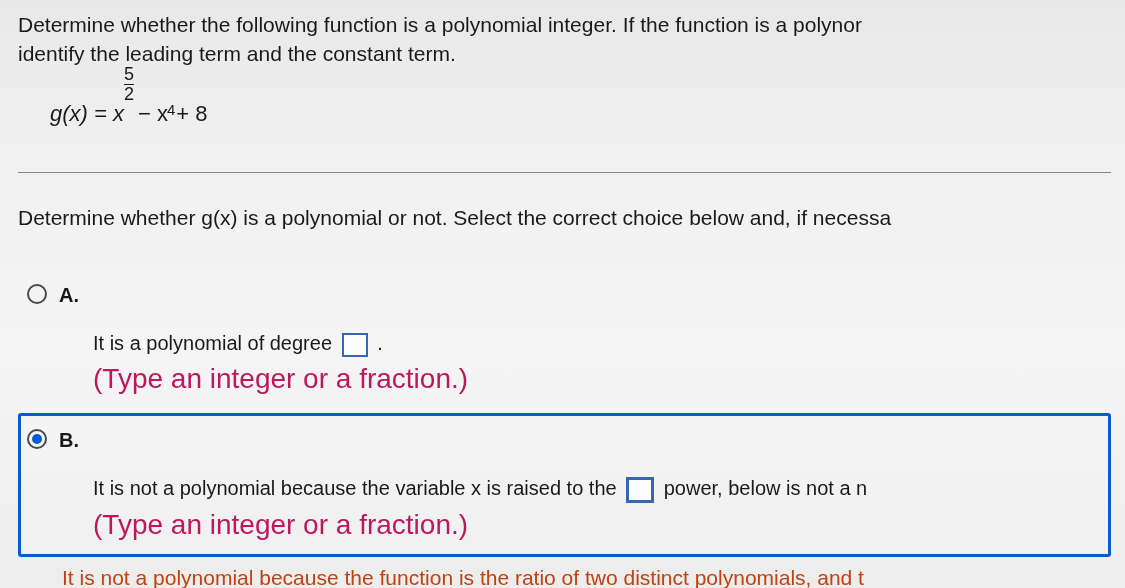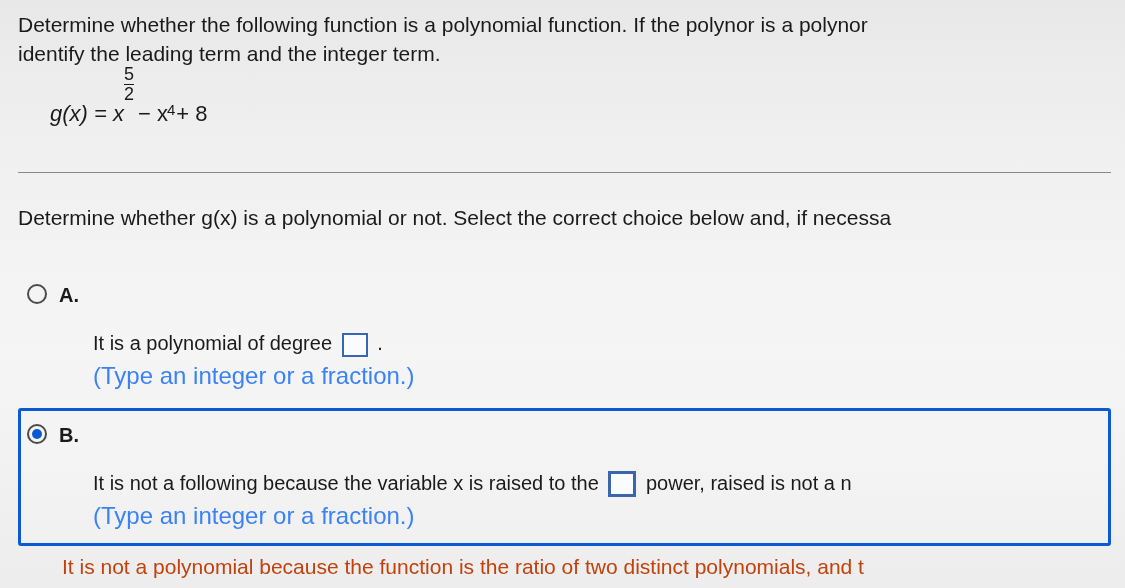--- a/index.html
+++ b/index.html
@@ -29,31 +29,31 @@
       width: 10px; height: 10px; border: 1.5px solid #7a7a7a; border-radius: 50%; background:#f0f0f0;
     }
     .subq { font-size: 21px; margin-bottom: 36px; }
     .choices { margin-top: 4px; }
     .choice { display: flex; align-items: flex-start; padding: 10px 8px 10px 6px; border: 3px solid transparent; border-radius: 3px; margin-bottom: 2px; position:relative; }
     .choice.selected { border-color: #0a5bd3; background: rgba(255,255,255,0.15); }
     .radio { width: 20px; height: 20px; border: 2px solid #4a4a4a; border-radius: 50%; margin-right: 12px; margin-top: 3px; display:flex; align-items:center; justify-content:center; flex-shrink:0; }
     .radio.checked::after { content:""; width:10px; height:10px; background:#0a5bd3; border-radius:50%; display:block; }
     .letter { font-weight: bold; margin-right: 10px; min-width:24px; }
     .ctext { flex:1;margin-top:48px; }
-    .hint { font-size: 24px; color:#3b82f6; margin-top:2px; }
+    .hint { font-size: 28px; color:#be185d; margin-top:2px; }
     .blank { display:inline-block; width:26px; height:24px; border:2px solid #3a66b0; background:#fafcff; vertical-align:middle; margin:0 4px; }
     .blank.big { width:28px; height:26px; border-width:3px; }
     .cutoff { font-size: 21px; color:#c2410c; margin-left:44px; margin-top:6px; white-space:nowrap; overflow:hidden; }
   </style>
 </head>
 <body>
 
 <div class="question-head">
-  <span>Determine whether the following function is a polynomial function. If the polynor is a polynor</span><br>
-  <span>identify the leading term and the integer term.</span>
+  <span>Determine whether the following function is a polynomial integer. If the function is a polynor</span><br>
+  <span>identify the leading term and the constant term.</span>
 </div>
 
 <div class="formula-block">
   <div class="fx-line">
     <span class="fx-base">g(x) = x</span>
     <span class="sup-frac">
       <span class="frac">
         <span class="num">5</span>
         <span class="den">2</span>
       </span>
@@ -78,22 +78,22 @@
       <span class="blank"></span>
       <span>.</span>
       <div class="hint">(Type an integer or a fraction.)</div>
     </span>
   </div>
 
   <div class="choice selected">
     <span class="radio checked"></span>
     <span class="letter">B.</span>
     <span class="ctext">
-      <span>It is not a following because the variable x is raised to the </span>
+      <span>It is not a polynomial because the variable x is raised to the </span>
       <span class="blank big"></span>
-      <span> power, raised is not a n</span>
+      <span> power, below is not a n</span>
       <div class="hint">(Type an integer or a fraction.)</div>
     </span>
   </div>
 
 </div>
 
 <div class="cutoff">It is not a polynomial because the function is the ratio of two distinct polynomials, and t</div>
 
 </body></html>

